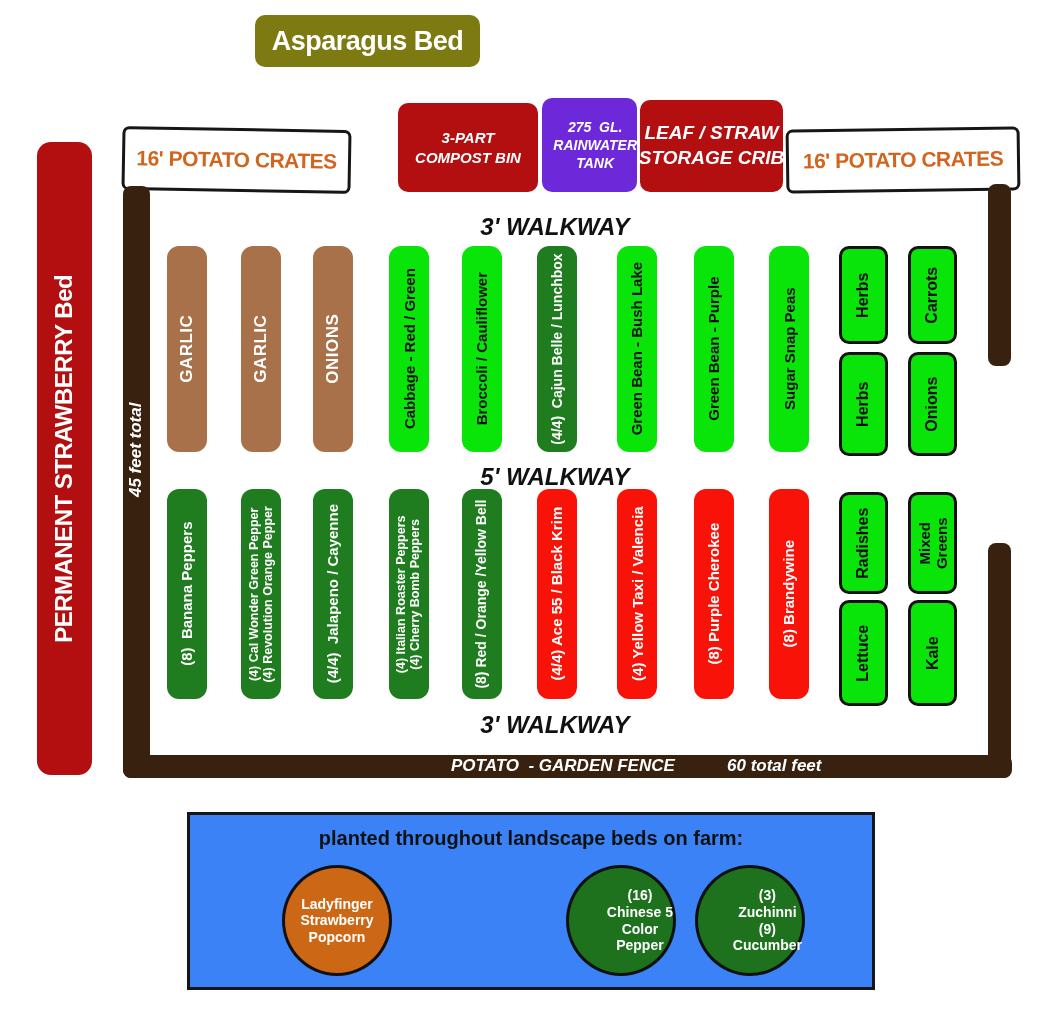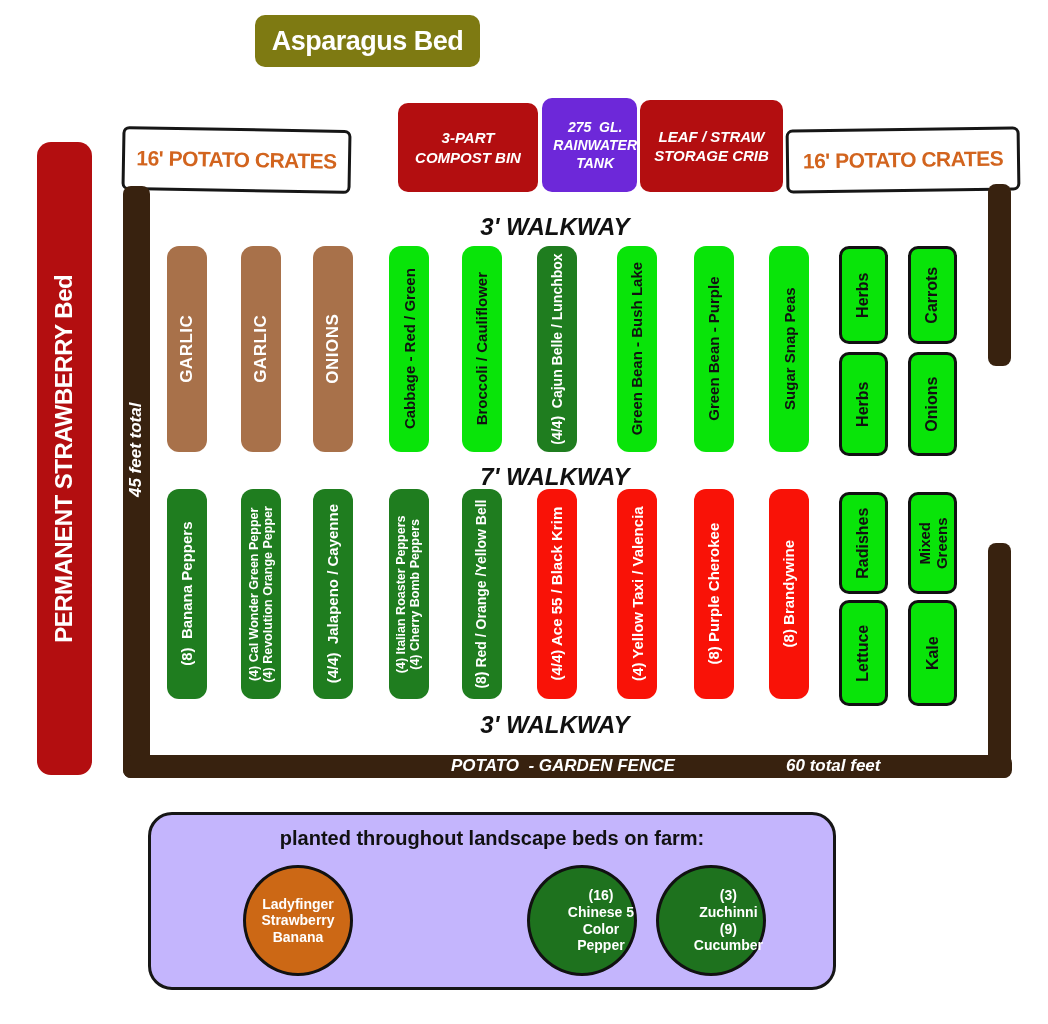--- a/index.html
+++ b/index.html
@@ -35,21 +35,21 @@
   .bed-label-big{color:#fff;font-size:17px;letter-spacing:0.5px;}
   .smallbed{background:#09E409;border:3px solid #111;border-radius:10px;}
   .smallbed .vtext{color:#111;font-size:16px;}
   
   .fence{background:#38220F;border-radius:8px;}
   .fence-text{color:#fff;font-weight:700;font-style:italic;font-size:17px;white-space:pre;}
   .walkway{color:#111;font-weight:700;font-style:italic;font-size:24px;text-align:center;white-space:pre;}
   
   .strawberry-label{color:#fff;font-size:24px;font-weight:800;letter-spacing:-0.5px;}
   
-  .legend{background:#c4b5fd;border:3px solid #161616;border-radius:24px;}
+  .legend{background:#3b82f6;border:3px solid #161616;border-radius:0;margin-left:39px;}
   .legend-title{color:#111;font-weight:700;font-size:20px;text-align:center;white-space:pre;}
   .circle{border:3px solid #111;border-radius:50%;}
   .circle-label{color:#fff;font-weight:700;font-size:14px;text-align:center;white-space:pre;line-height:1.18;}
 </style>
 </head>
 <body>
 
 <div id="canvas">
 
   <div class="abs flexc hdrbox bg-olive" style="left:255px;top:15px;width:225px;height:52px;">
@@ -65,45 +65,45 @@
 COMPOST BIN</span>
   </div>
 
   <div class="abs flexc hdrbox bg-blue" style="left:542px;top:98px;width:95px;height:94px;">
     <span class="box-label" style="font-size:14px;">275  GL.
 RAINWATER
 TANK</span>
   </div>
 
   <div class="abs flexc hdrbox bg-darkred" style="left:640px;top:100px;width:143px;height:92px;">
-    <span class="box-label" style="font-size:15px;">LEAF / STRAW
+    <span class="box-label" style="font-size:19px;">LEAF / STRAW
 STORAGE CRIB</span>
   </div>
 
   <div class="abs flexc potato" style="left:786px;top:128px;width:228px;height:58px;transform:rotate(-0.8deg);">
     <span class="potato-label">16' POTATO CRATES</span>
   </div>
 
   <div class="abs flexc bg-darkred" style="left:37px;top:142px;width:55px;height:633px;border-radius:14px;">
     <span class="vtext strawberry-label">PERMANENT STRAWBERRY Bed</span>
   </div>
 
   <div class="abs fence" style="left:123px;top:186px;width:27px;height:592px;"></div>
   <div class="abs fence" style="left:123px;top:755px;width:889px;height:23px;"></div>
   <div class="abs fence" style="left:988px;top:184px;width:23px;height:182px;"></div>
   <div class="abs fence" style="left:988px;top:543px;width:23px;height:235px;"></div>
 
   <div class="abs flexc" style="left:123px;top:330px;width:27px;height:240px;">
     <span class="vtext fence-text">45 feet total</span>
   </div>
   <span class="abs fence-text" style="left:451px;top:756px;">POTATO  - GARDEN FENCE</span>
-  <span class="abs fence-text" style="left:786px;top:756px;">60 total feet</span>
+  <span class="abs fence-text" style="left:727px;top:756px;">60 total feet</span>
 
   <div class="abs walkway" style="left:430px;top:213px;width:250px;">3' WALKWAY</div>
-  <div class="abs walkway" style="left:430px;top:463px;width:250px;">7' WALKWAY</div>
+  <div class="abs walkway" style="left:430px;top:463px;width:250px;">5' WALKWAY</div>
   <div class="abs walkway" style="left:430px;top:711px;width:250px;">3' WALKWAY</div>
 
   <div class="abs flexc bed bg-brown" style="left:167px;top:246px;width:40px;height:206px;">
     <span class="vtext bed-label-big">GARLIC</span>
   </div>
   <div class="abs flexc bed bg-brown" style="left:241px;top:246px;width:40px;height:206px;">
     <span class="vtext bed-label-big">GARLIC</span>
   </div>
   <div class="abs flexc bed bg-brown" style="left:313px;top:246px;width:40px;height:206px;">
     <span class="vtext bed-label-big">ONIONS</span>
@@ -183,21 +183,21 @@
   <div class="abs flexc smallbed" style="left:908px;top:600px;width:43px;height:100px;">
     <span class="vtext">Kale</span>
   </div>
 
   <div class="abs legend" style="left:148px;top:812px;width:682px;height:172px;">
     <div class="legend-title" style="position:absolute;left:0;top:12px;width:100%;">planted throughout landscape beds on farm:</div>
 
     <div class="abs flexc circle c-orange" style="left:92px;top:50px;width:104px;height:105px;">
       <span class="circle-label">Ladyfinger
 Strawberry
-Banana</span>
+Popcorn</span>
     </div>
     <div class="abs flexc circle c-green" style="left:376px;top:50px;width:104px;height:105px;">
       <span class="circle-label">(16)
 Chinese 5
 Color
 Pepper</span>
     </div>
     <div class="abs flexc circle c-green" style="left:505px;top:50px;width:104px;height:105px;">
       <span class="circle-label">(3)
 Zuchinni

